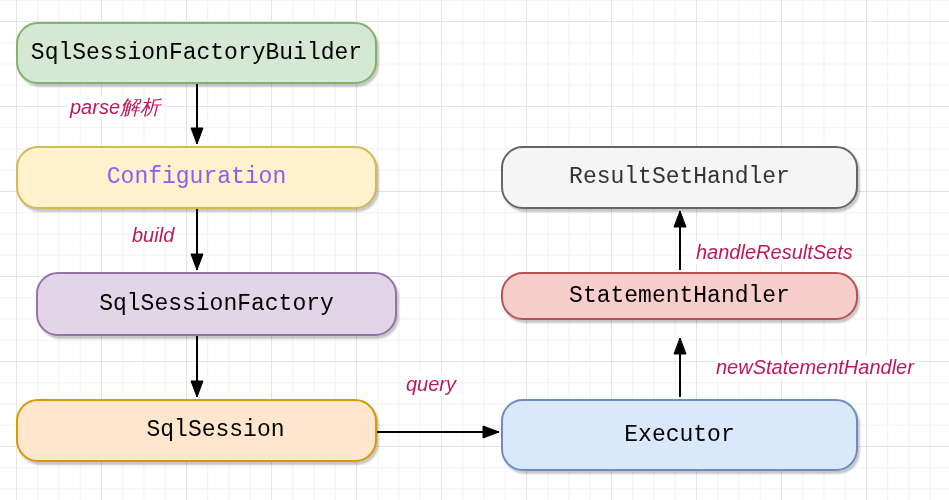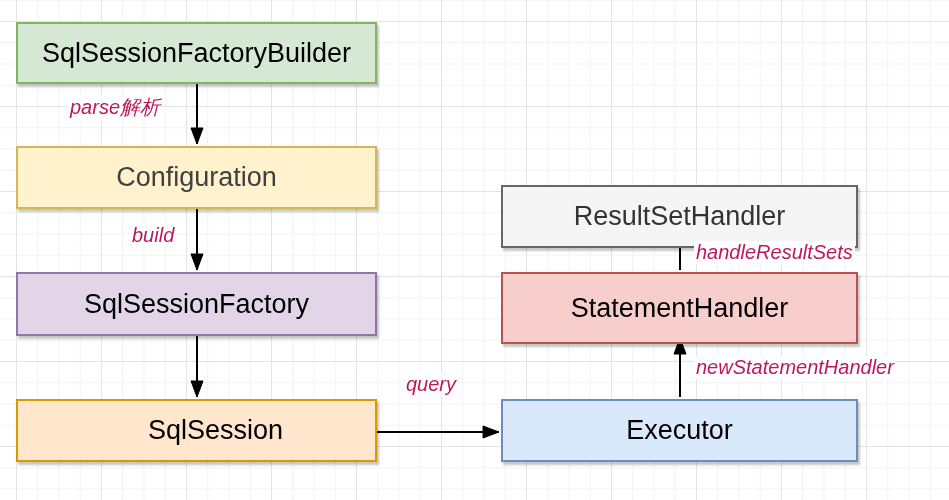--- a/index.html
+++ b/index.html
@@ -25,55 +25,56 @@
   .arrows {
     position: absolute;
     left: 0; top: 0;
     width: 949px; height: 500px;
     pointer-events: none;
   }
   .node {
     position: absolute;
     box-sizing: border-box;
     border: 2px solid #000;
-    border-radius: 0;
+    border-radius: 22px;
     display: flex;
     align-items: center;
     justify-content: center;
-    font-size: 27px;
+    font-size: 23px;
     line-height: 1;
     box-shadow: 2px 3px 2px rgba(0,0,0,0.22);
     white-space: nowrap;
+    font-family: Liberation Mono, monospace;
   }
   
   .n-builder       { left: 16px;  top: 22px;  width: 361px; height: 62px; }
   .n-configuration { left: 16px;  top: 146px; width: 361px; height: 63px; }
   .n-factory       { left: 16px;  top: 272px; width: 361px; height: 64px; }
   .n-sqlsession    { left: 16px;  top: 399px; width: 361px; height: 63px; }
   
-  .n-resultset     { left: 501px; top: 146px; width: 357px; height: 63px; margin-top: 39px; }
-  .n-statement     { left: 501px; top: 272px; width: 357px; height: 72px; }
-  .n-executor      { left: 501px; top: 399px; width: 357px; height: 63px; }
+  .n-resultset     { left: 501px; top: 146px; width: 357px; height: 63px; }
+  .n-statement     { left: 501px; top: 272px; width: 357px; height: 48px; }
+  .n-executor      { left: 501px; top: 399px; width: 357px; height: 72px; }
 
   .edge-label {
     position: absolute;
     font-size: 20px;
     line-height: 1.15;
     color: #be185d;
     background: #ffffff;
     padding: 0 2px;
     white-space: nowrap;
     font-style: italic;
   }
   .el-parse       { left: 68px;  top: 96px;  }
   .el-build       { left: 130px; top: 224px; }
   .el-opensession { left: 40px;  top: 350px; }
   .el-query       { left: 404px; top: 373px; }
   .el-handle      { left: 694px; top: 226px; margin-top: 15px; }
-  .el-newstmt     { left: 694px; top: 356px; }
+  .el-newstmt     { left: 714px; top: 356px; }
 </style>
 </head>
 <body>
 
 <div class="canvas">
 
   <svg class="arrows" width="949" height="500" viewBox="0 0 949 500">
     <defs>
       <marker id="arrowhead" viewBox="0 0 18 14" refX="17" refY="7" markerWidth="18" markerHeight="14" markerUnits="userSpaceOnUse" orient="auto">
         <path class="arrow-head" d="M1,1 L17,7 L1,13 Z" fill="#000000" stroke="#000000"></path>
@@ -83,24 +84,24 @@
     <line class="arrow-line" x1="197" y1="209" x2="197" y2="270" stroke="#000000" stroke-width="2" marker-end="url(#arrowhead)"></line>
     <line class="arrow-line" x1="197" y1="336" x2="197" y2="397" stroke="#000000" stroke-width="2" marker-end="url(#arrowhead)"></line>
     <line class="arrow-line" x1="377" y1="432" x2="499" y2="432" stroke="#000000" stroke-width="2" marker-end="url(#arrowhead)"></line>
     <line class="arrow-line" x1="680" y1="397" x2="680" y2="338" stroke="#000000" stroke-width="2" marker-end="url(#arrowhead)"></line>
     <line class="arrow-line" x1="680" y1="270" x2="680" y2="211" stroke="#000000" stroke-width="2" marker-end="url(#arrowhead)"></line>
   </svg>
 
   <div class="node n-builder" style="background: rgb(213, 232, 212); border-color: rgb(130, 179, 102); color: rgb(0, 0, 0);">
     <span class="node-label">SqlSessionFactoryBuilder</span>
   </div>
-  <div class="node n-configuration" style="background: rgb(255, 242, 204); border-color: rgb(214, 182, 86); color: #404040;">
+  <div class="node n-configuration" style="background: rgb(255, 242, 204); border-color: rgb(214, 182, 86); color: #8b5cf6;">
     <span class="node-label">Configuration</span>
   </div>
-  <div class="node n-factory" style="background: rgb(225, 213, 231); border-color: rgb(150, 115, 166); color: rgb(0, 0, 0);">
+  <div class="node n-factory" style="background: rgb(225, 213, 231); border-color: rgb(150, 115, 166); color: rgb(0, 0, 0); margin-left: 20px;">
     <span class="node-label">SqlSessionFactory</span>
   </div>
   <div class="node n-sqlsession" style="background: rgb(255, 230, 204); border-color: rgb(215, 155, 0); color: rgb(0, 0, 0); padding-left: 38px;">
     <span class="node-label">SqlSession</span>
   </div>
   <div class="node n-resultset" style="background: rgb(245, 245, 245); border-color: rgb(102, 102, 102); color: rgb(51, 51, 51);">
     <span class="node-label">ResultSetHandler</span>
   </div>
   <div class="node n-statement" style="background: rgb(248, 206, 204); border-color: rgb(184, 84, 80); color: rgb(0, 0, 0);">
     <span class="node-label">StatementHandler</span>

